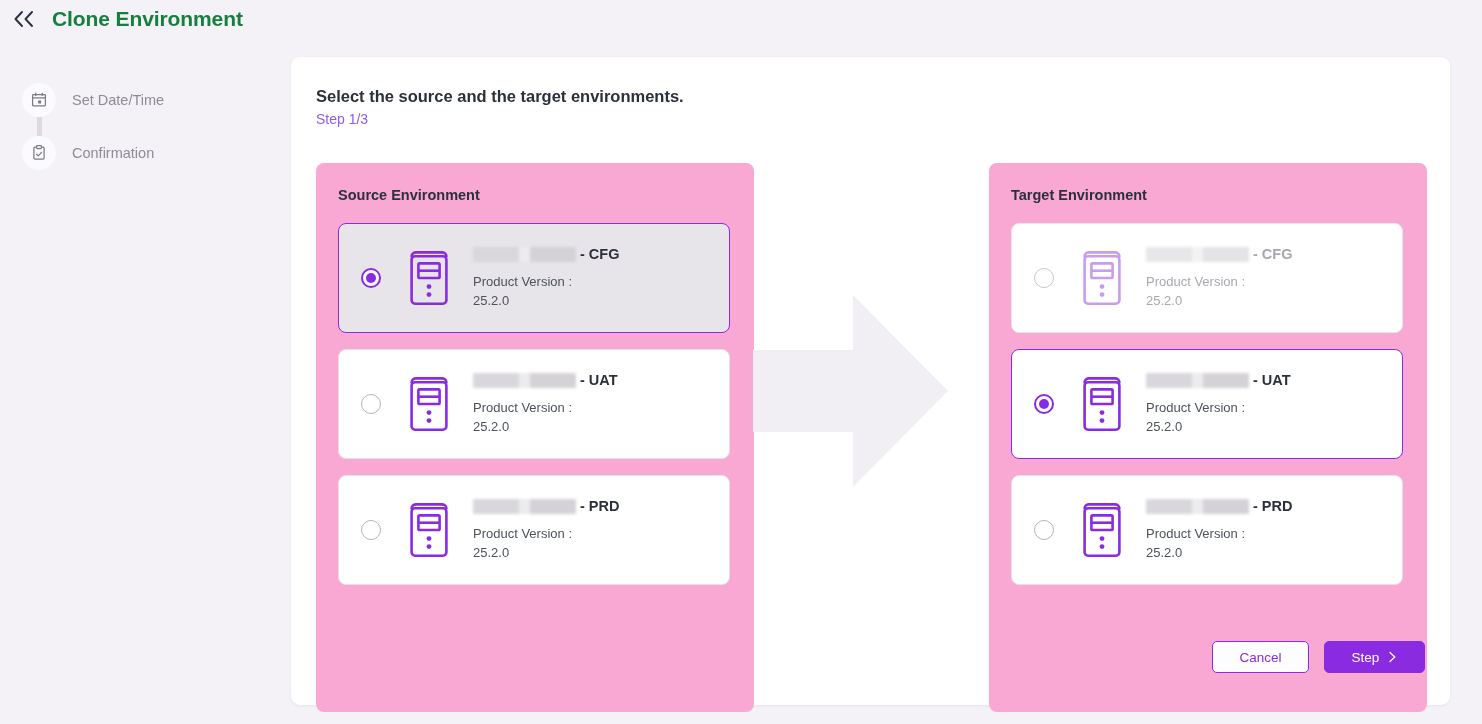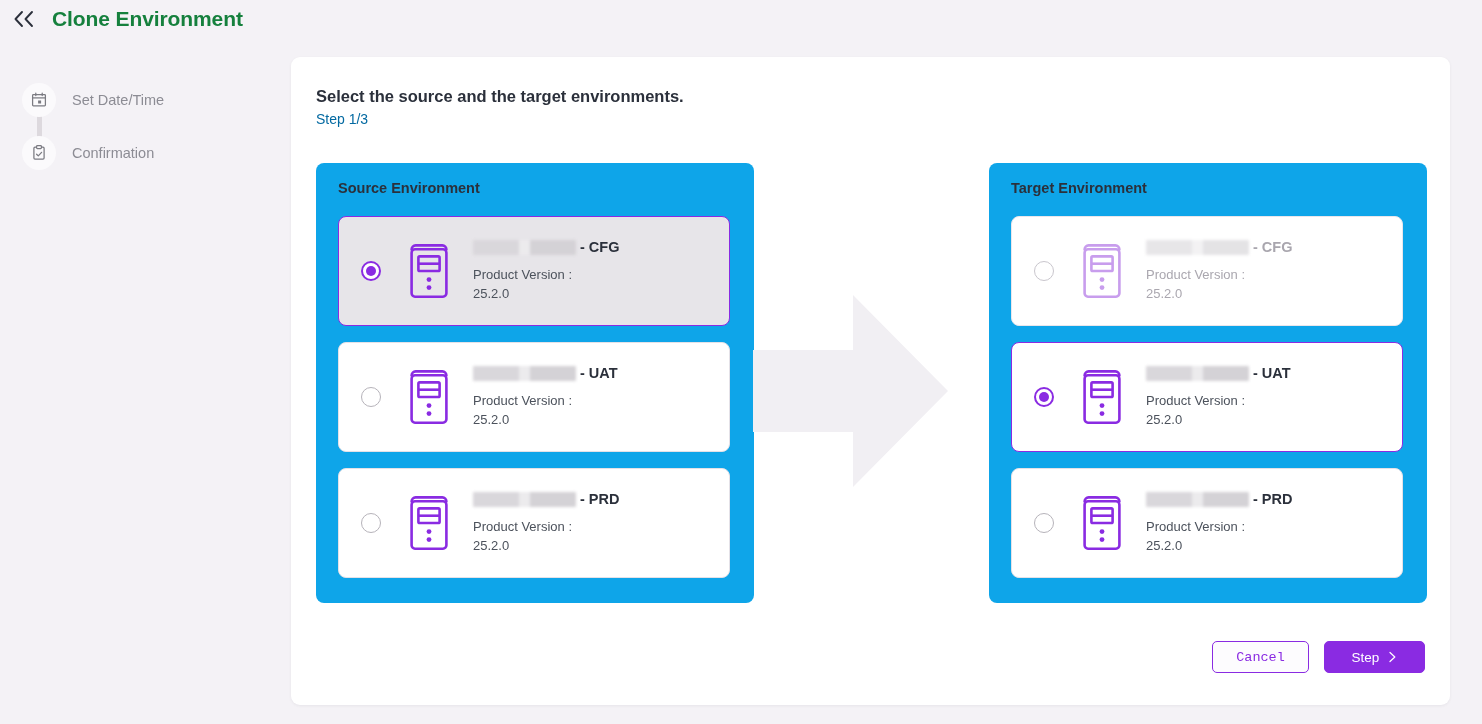--- a/index.html
+++ b/index.html
@@ -117,32 +117,32 @@
     top: 30px;
     font-size: 16.5px;
     font-weight: bold;
     color: #2b303b;
   }
   .card-subheading {
     position: absolute;
     left: 25px;
     top: 54px;
     font-size: 14px;
-    color: #0369a1;
+    color: #8b5cf6;
   }
 
   
   .env-panel {
     position: absolute;
     top: 106px;
     width: 438px;
-    height: 440px;
-    background: #0ea5e9;
+    height: 549px;
+    background: #f9a8d4;
     border-radius: 8px;
-    padding: 17px 22px 0 22px;
+    padding: 24px 22px 0 22px;
   }
   .env-panel.source { left: 25px; }
   .env-panel.target { left: 698px; }
 
   .panel-title {
     font-size: 14.5px;
     font-weight: bold;
     color: #2b303b;
     margin-bottom: 20px;
   }
@@ -263,21 +263,20 @@
     align-items: center;
     justify-content: center;
     cursor: pointer;
     font-family: inherit;
   }
   .btn-cancel {
     width: 97px;
     background: #fdfcfe;
     border: 1.3px solid #8a2be2;
     color: #8a2be2;
-    font-family: Liberation Mono, monospace;
   }
   .btn-next {
     width: 101px;
     background: #8a2be2;
     border: 1.3px solid #8a2be2;
     color: #ffffff;
     gap: 9px;
   }
   .btn-next .chev { display: flex; align-items: center; }
 </style>

